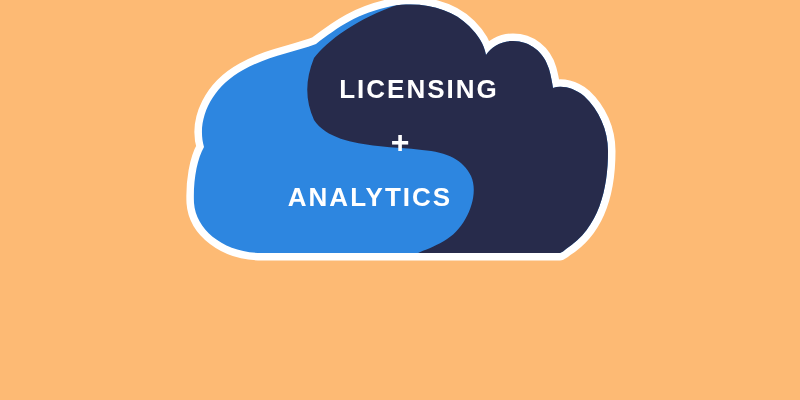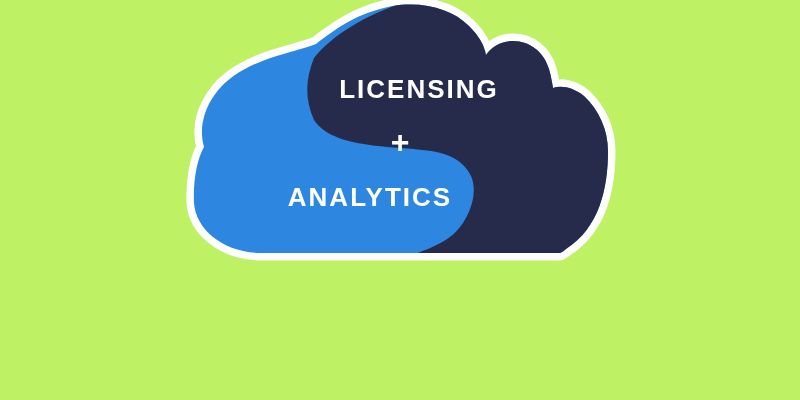--- a/index.html
+++ b/index.html
@@ -6,21 +6,21 @@
     margin: 0;
     padding: 0;
     width: 800px;
     height: 400px;
     overflow: hidden;
   }
   .stage {
     position: relative;
     width: 800px;
     height: 400px;
-    background: #bef264;
+    background: #fdba74;
   }
   .logo-svg {
     position: absolute;
     left: 0;
     top: 0;
     width: 800px;
     height: 400px;
     display: block;
   }
   .logo-text {

